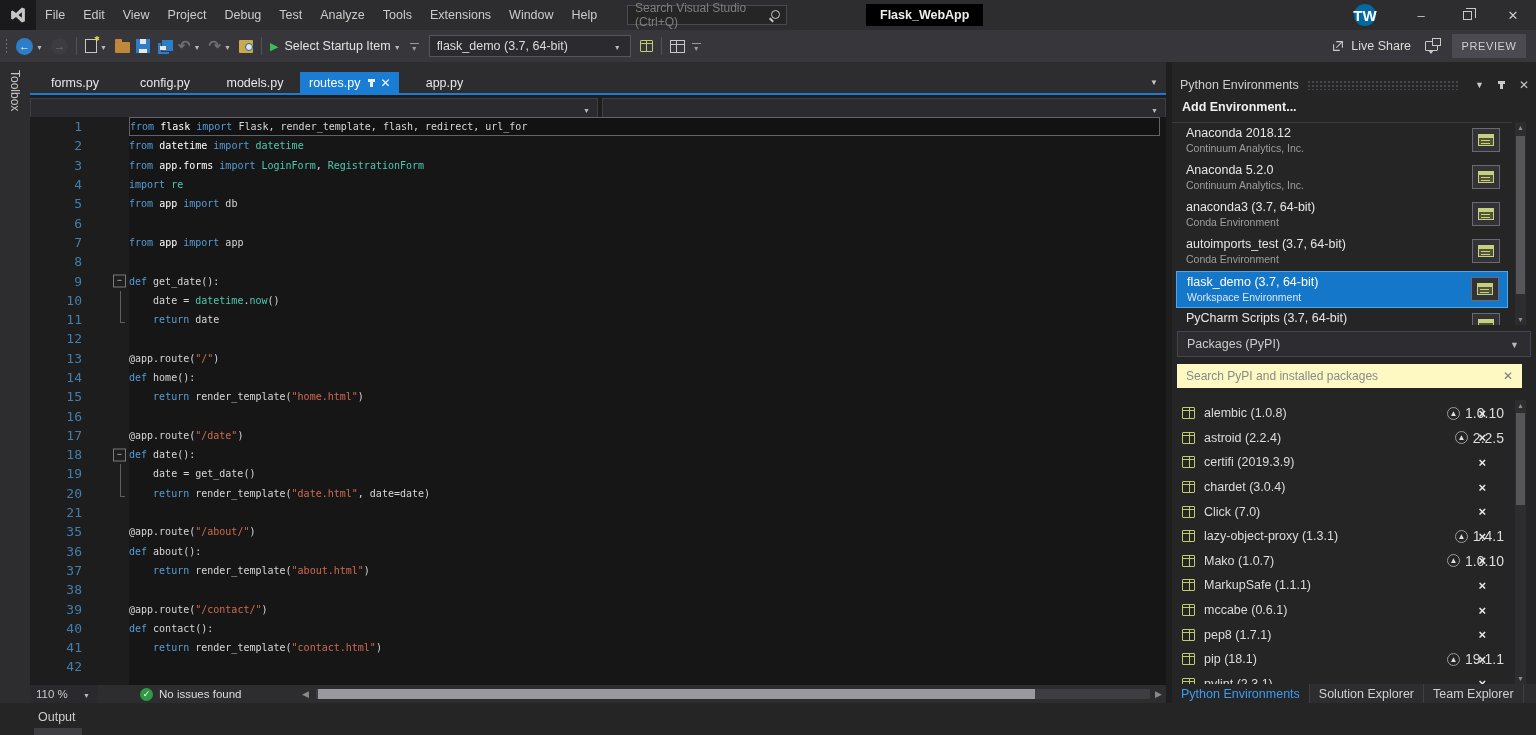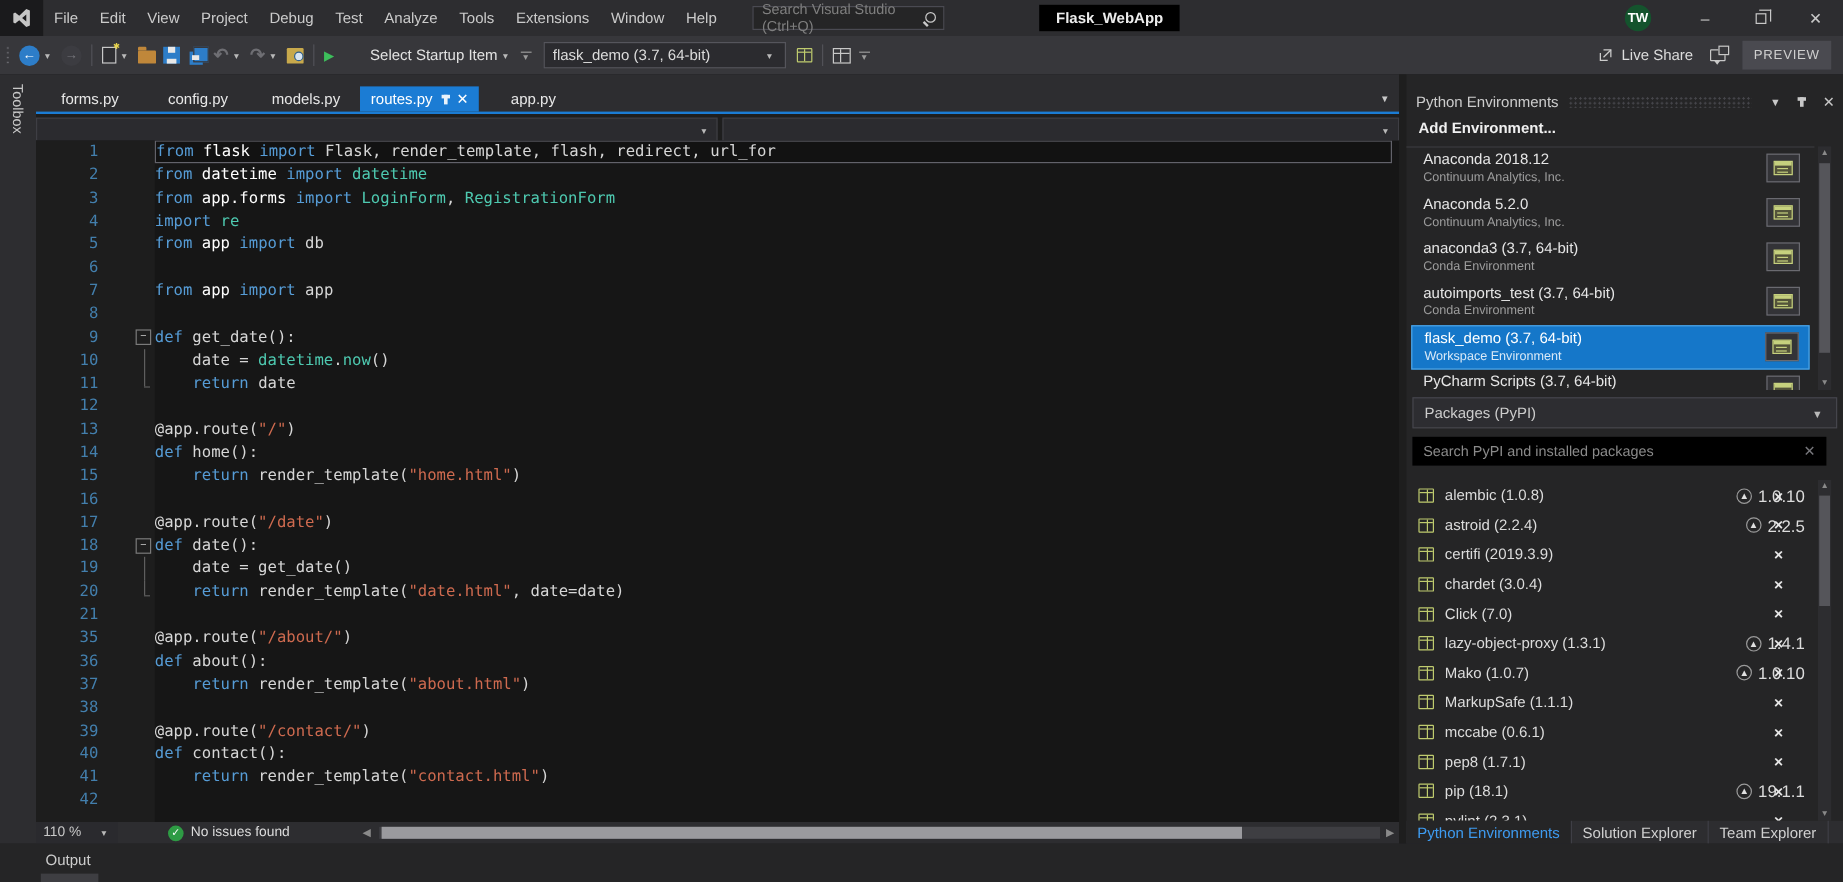--- a/index.html
+++ b/index.html
@@ -12,21 +12,21 @@
   
   .titlebar { position:absolute; top:0; left:0; right:0; height:30px; background:#2D2D30; display:flex; align-items:flex-start; }
   .vslogo { width:36px; height:30px; background:#1A1A1C; display:flex; align-items:center; justify-content:center; }
   .menubar { display:flex; height:100%; align-items:center; }
   .menu-item { padding:0 9px; line-height:30px; color:#CBCBCB; cursor:default; }
   .vs-search { position:absolute; left:627px; top:5px; width:160px; height:20px; background:#252526; border:1px solid #4A4A52; display:flex; align-items:center; padding:0 7px; color:#7F7F7F; font-size:12px; }
   .ic-mag { margin-left:auto; position:relative; width:12px; height:12px; }
   .ic-mag::before { content:""; position:absolute; left:2px; top:1px; width:7px; height:7px; border:1.6px solid #C9C9C9; border-radius:50%; }
   .ic-mag::after { content:""; position:absolute; left:0px; bottom:0px; width:5px; height:1.8px; background:#C9C9C9; transform:rotate(45deg); }
   .proj-label { position:absolute; left:866px; top:4px; height:22px; line-height:22px; padding:0 14px; background:#000000; color:#EDEDED; font-weight:bold; }
-  .avatar { position:absolute; left:1354px; top:4px; width:22px; height:22px; border-radius:50%; background:#14532d; color:#fff; font-size:11px; font-weight:bold; display:flex; align-items:center; justify-content:center; }
+  .avatar { position:absolute; left:1354px; top:4px; width:22px; height:22px; border-radius:50%; background:#0369a1; color:#fff; font-size:15px; font-weight:bold; display:flex; align-items:center; justify-content:center; }
   .win-controls { position:absolute; right:0; top:0; height:30px; display:flex; }
   .win-btn { width:46px; height:30px; display:flex; align-items:center; justify-content:center; color:#C8C8C8; font-size:13px; }
   .ic-restore { width:9px; height:9px; border:1px solid #C8C8C8; position:relative; }
   .ic-restore::before { content:""; position:absolute; top:-4px; left:2px; width:9px; height:9px; border-top:1px solid #C8C8C8; border-right:1px solid #C8C8C8; }
   
   .toolbar { position:absolute; top:30px; left:0; right:0; height:32px; background:#37373B; display:flex; align-items:center; }
   .grip { width:5px; height:16px; margin:0 4px; background-image:radial-gradient(#6E6E74 1px, transparent 1.1px); background-size:5px 4px; }
   .tsep { width:1px; height:18px; background:#515157; margin:0 5px; }
   .tbtn { display:flex; align-items:center; margin:0 3px; }
   .dd-arrow { color:#B9B9B9; font-size:7px; margin:2px 2px 0 3px; }
@@ -40,21 +40,21 @@
   .ic-save { position:relative; width:14px; height:14px; background:#2D7DC8; }
   .ic-save::before { content:""; position:absolute; top:0; left:4px; width:6px; height:5px; background:#E8E8E8; }
   .ic-save::after { content:""; position:absolute; bottom:0; left:3px; width:8px; height:4px; background:#E8E8E8; }
   .ic-saveall { position:relative; width:11px; height:11px; background:#2D7DC8; margin:4px 3px 0 2px; }
   .ic-saveall::before { content:""; position:absolute; top:-4px; left:3px; width:11px; height:11px; background:#2D7DC8; border:1px solid #37373B; }
   .ic-saveall::after { content:""; position:absolute; top:3px; left:2px; width:6px; height:4px; background:#E8E8E8; z-index:2; }
   .ic-undo { color:#6E6E73; font-size:15px; font-weight:bold; }
   .ic-findfiles { position:relative; width:14px; height:13px; background:#C8A94C; border-radius:1px; }
   .ic-findfiles::before { content:""; position:absolute; right:0px; bottom:2px; width:6px; height:6px; border:1.5px solid #2E5F8F; border-radius:50%; background:#D8E5F2; }
   .ic-play { color:#3DBE5B; font-size:11px; margin-right:6px; }
-  .startup-label { color:#E2E2E2;margin-left:24px; }
+  .startup-label { color:#E2E2E2; }
   .ovf { position:relative; width:11px; margin:4px 3px 0 3px; color:#9A9A9A; font-size:7px; text-align:center; }
   .ovf::before { content:""; position:absolute; top:-2px; left:1px; right:1px; height:1px; background:#9A9A9A; }
   .env-combo { width:202px; height:22px; background:#2B2B2F; border:1px solid #55555C; display:flex; align-items:center; padding:0 7px; color:#DCDCDC; margin:0 6px; }
   .env-combo .dd-arrow { margin-left:auto; }
   .ic-gift { position:relative; width:13px; height:12px; border:1px solid #BFCB6E; border-radius:1px; }
   .ic-gift::before { content:""; position:absolute; left:50%; top:0; bottom:0; width:1px; background:#BFCB6E; }
   .ic-gift::after { content:""; position:absolute; left:0; right:0; top:2px; height:1px; background:#BFCB6E; }
   .ic-layout { position:relative; width:15px; height:13px; border:1px solid #C8C8C8; }
   .ic-layout::before { content:""; position:absolute; left:5px; top:0; bottom:0; width:1px; background:#C8C8C8; }
   .ic-layout::after { content:""; position:absolute; left:0; right:0; top:3px; height:1px; background:#C8C8C8; }
@@ -87,21 +87,21 @@
   
   .codearea { position:absolute; top:55px; left:0; right:0; bottom:18px; background:#161616; overflow:hidden; }
   .codearea::before { content:""; position:absolute; left:0; top:0; bottom:0; width:99px; background:#1D1D1D; }
   .code-row { position:relative; display:flex; height:19.3px; align-items:center; }
   .ln { width:62px; text-align:right; padding-right:10px; font-family:"DejaVu Sans Mono", monospace; font-size:13px; }
   .fold { position:relative; width:37px; height:100%; }
   .fold.start::before { content:"−"; position:absolute; right:3px; top:50%; transform:translateY(-50%); width:11px; height:11px; border:1px solid #7A7A7A; color:#CCC; font-size:9px; line-height:9px; text-align:center; background:#1E1E1E; }
   .fold.bar::before { content:""; position:absolute; right:8px; top:0; bottom:0; width:1px; background:#5E5E5E; }
   .fold.end::before { content:""; position:absolute; right:8px; top:0; height:62%; width:1px; background:#5E5E5E; }
   .fold.end::after { content:""; position:absolute; right:4px; top:62%; width:5px; height:1px; background:#5E5E5E; }
-  .code { flex:1; height:100%; display:flex; align-items:center; font-family:"DejaVu Sans Mono", monospace; font-size:13px; white-space:pre; }
+  .code { flex:1; height:100%; display:flex; align-items:center; font-family:"DejaVu Sans Mono", monospace; font-size:10px; white-space:pre; }
   .code.cur { background:#121212; border:1px solid #62626A; margin-right:6px; }
   
   .editor-bottom { position:absolute; left:0; right:0; top:623px; height:18px; background:#2D2D30; display:flex; align-items:center; }
   .zoom-combo { width:68px; height:100%; background:#2A2A2E; display:flex; align-items:center; padding:0 6px; color:#C8C8C8; font-size:11.5px;justify-content:flex-end; }
   .zoom-combo .dd-arrow { margin-left:auto; }
   .issues { display:flex; align-items:center; gap:6px; margin-left:42px; color:#DCDCDC; font-size:11.5px; }
   .ic-check { width:13px; height:13px; border-radius:50%; background:#2E9B44; color:#fff; font-size:9px; display:flex; align-items:center; justify-content:center; }
   .sb-left { position:absolute; left:272px; color:#8A8A8A; font-size:9px; top:4px; }
   .hscroll { position:absolute; left:286px; right:16px; top:4px; height:10px; background:#3E3E42; }
   .hscroll .thumb { position:absolute; left:2px; top:0; width:86%; height:100%; background:#9A9A9E; }
@@ -127,21 +127,21 @@
   .con-btn { position:absolute; right:8px; top:5px; width:28px; height:24px; background:#333337; border:1px solid #6A6A70; display:flex; align-items:center; justify-content:center; }
   .ic-console { position:relative; width:16px; height:12px; border:1px solid #C6D17E; background:#53533A; }
   .ic-console::before { content:""; position:absolute; left:0; right:0; top:0; height:3px; background:#C6D17E; }
   .ic-console::after { content:""; position:absolute; left:2px; top:5px; width:9px; height:1px; background:#C6D17E; box-shadow:0 3px 0 #C6D17E; }
   .vscroll { position:absolute; width:11px; background:#2D2D30; }
   .vscroll .arr { position:absolute; left:0; right:0; text-align:center; color:#8A8A8A; font-size:7px; }
   .vscroll .vthumb { position:absolute; left:1px; right:1px; background:#55555A; }
   .env-scroll { left:343px; top:60px; height:203px; }
   .pkg-combo { position:absolute; top:269px; left:5px; right:5px; height:26px; background:#2D2D31; border:1px solid #45454C; display:flex; align-items:center; padding:0 9px; color:#CCCCCC; }
   .pkg-combo .dd-arrow { margin-left:auto; font-size:9px; }
-  .pkg-search { position:absolute; top:302px; left:5px; right:14px; height:24px; background:#000000; display:flex; align-items:center; padding:0 9px; color:#8A8A8A; font-size:12px; }
+  .pkg-search { position:absolute; top:302px; left:5px; right:14px; height:24px; background:#fef9c3; display:flex; align-items:center; padding:0 9px; color:#8A8A8A; font-size:12px; }
   .pkg-search .clear { margin-left:auto; color:#77777C; font-size:12px; }
   .pkg-list { position:absolute; top:338px; left:0; width:340px; height:284px; overflow:hidden; }
   .pkg-row { position:absolute; left:0; right:0; height:24.6px; display:flex; align-items:center; padding-left:10px; }
   .pkg-row .nm { margin-left:9px; color:#DCDCDC; font-size:12.5px; }
   .upg { margin-left:auto; display:flex; align-items:center; gap:5px; margin-right:8px; }
   .up-ic { width:13px; height:13px; border-radius:50%; border:1px solid #9A9A9A; color:#E0E0E0; font-size:8px; display:flex; align-items:center; justify-content:center; }
   .upg .ver { color:#DCDCDC; font-size:14px; }
   .pkg-x { position:absolute; right:26px; color:#E8E8E8; font-size:13px; font-weight:bold; }
   .pkg-scroll { left:343px; top:338px; height:284px; }
   .panel-tabs { position:absolute; top:622px; left:0; right:0; height:19px; background:#2D2D30; display:flex; }

